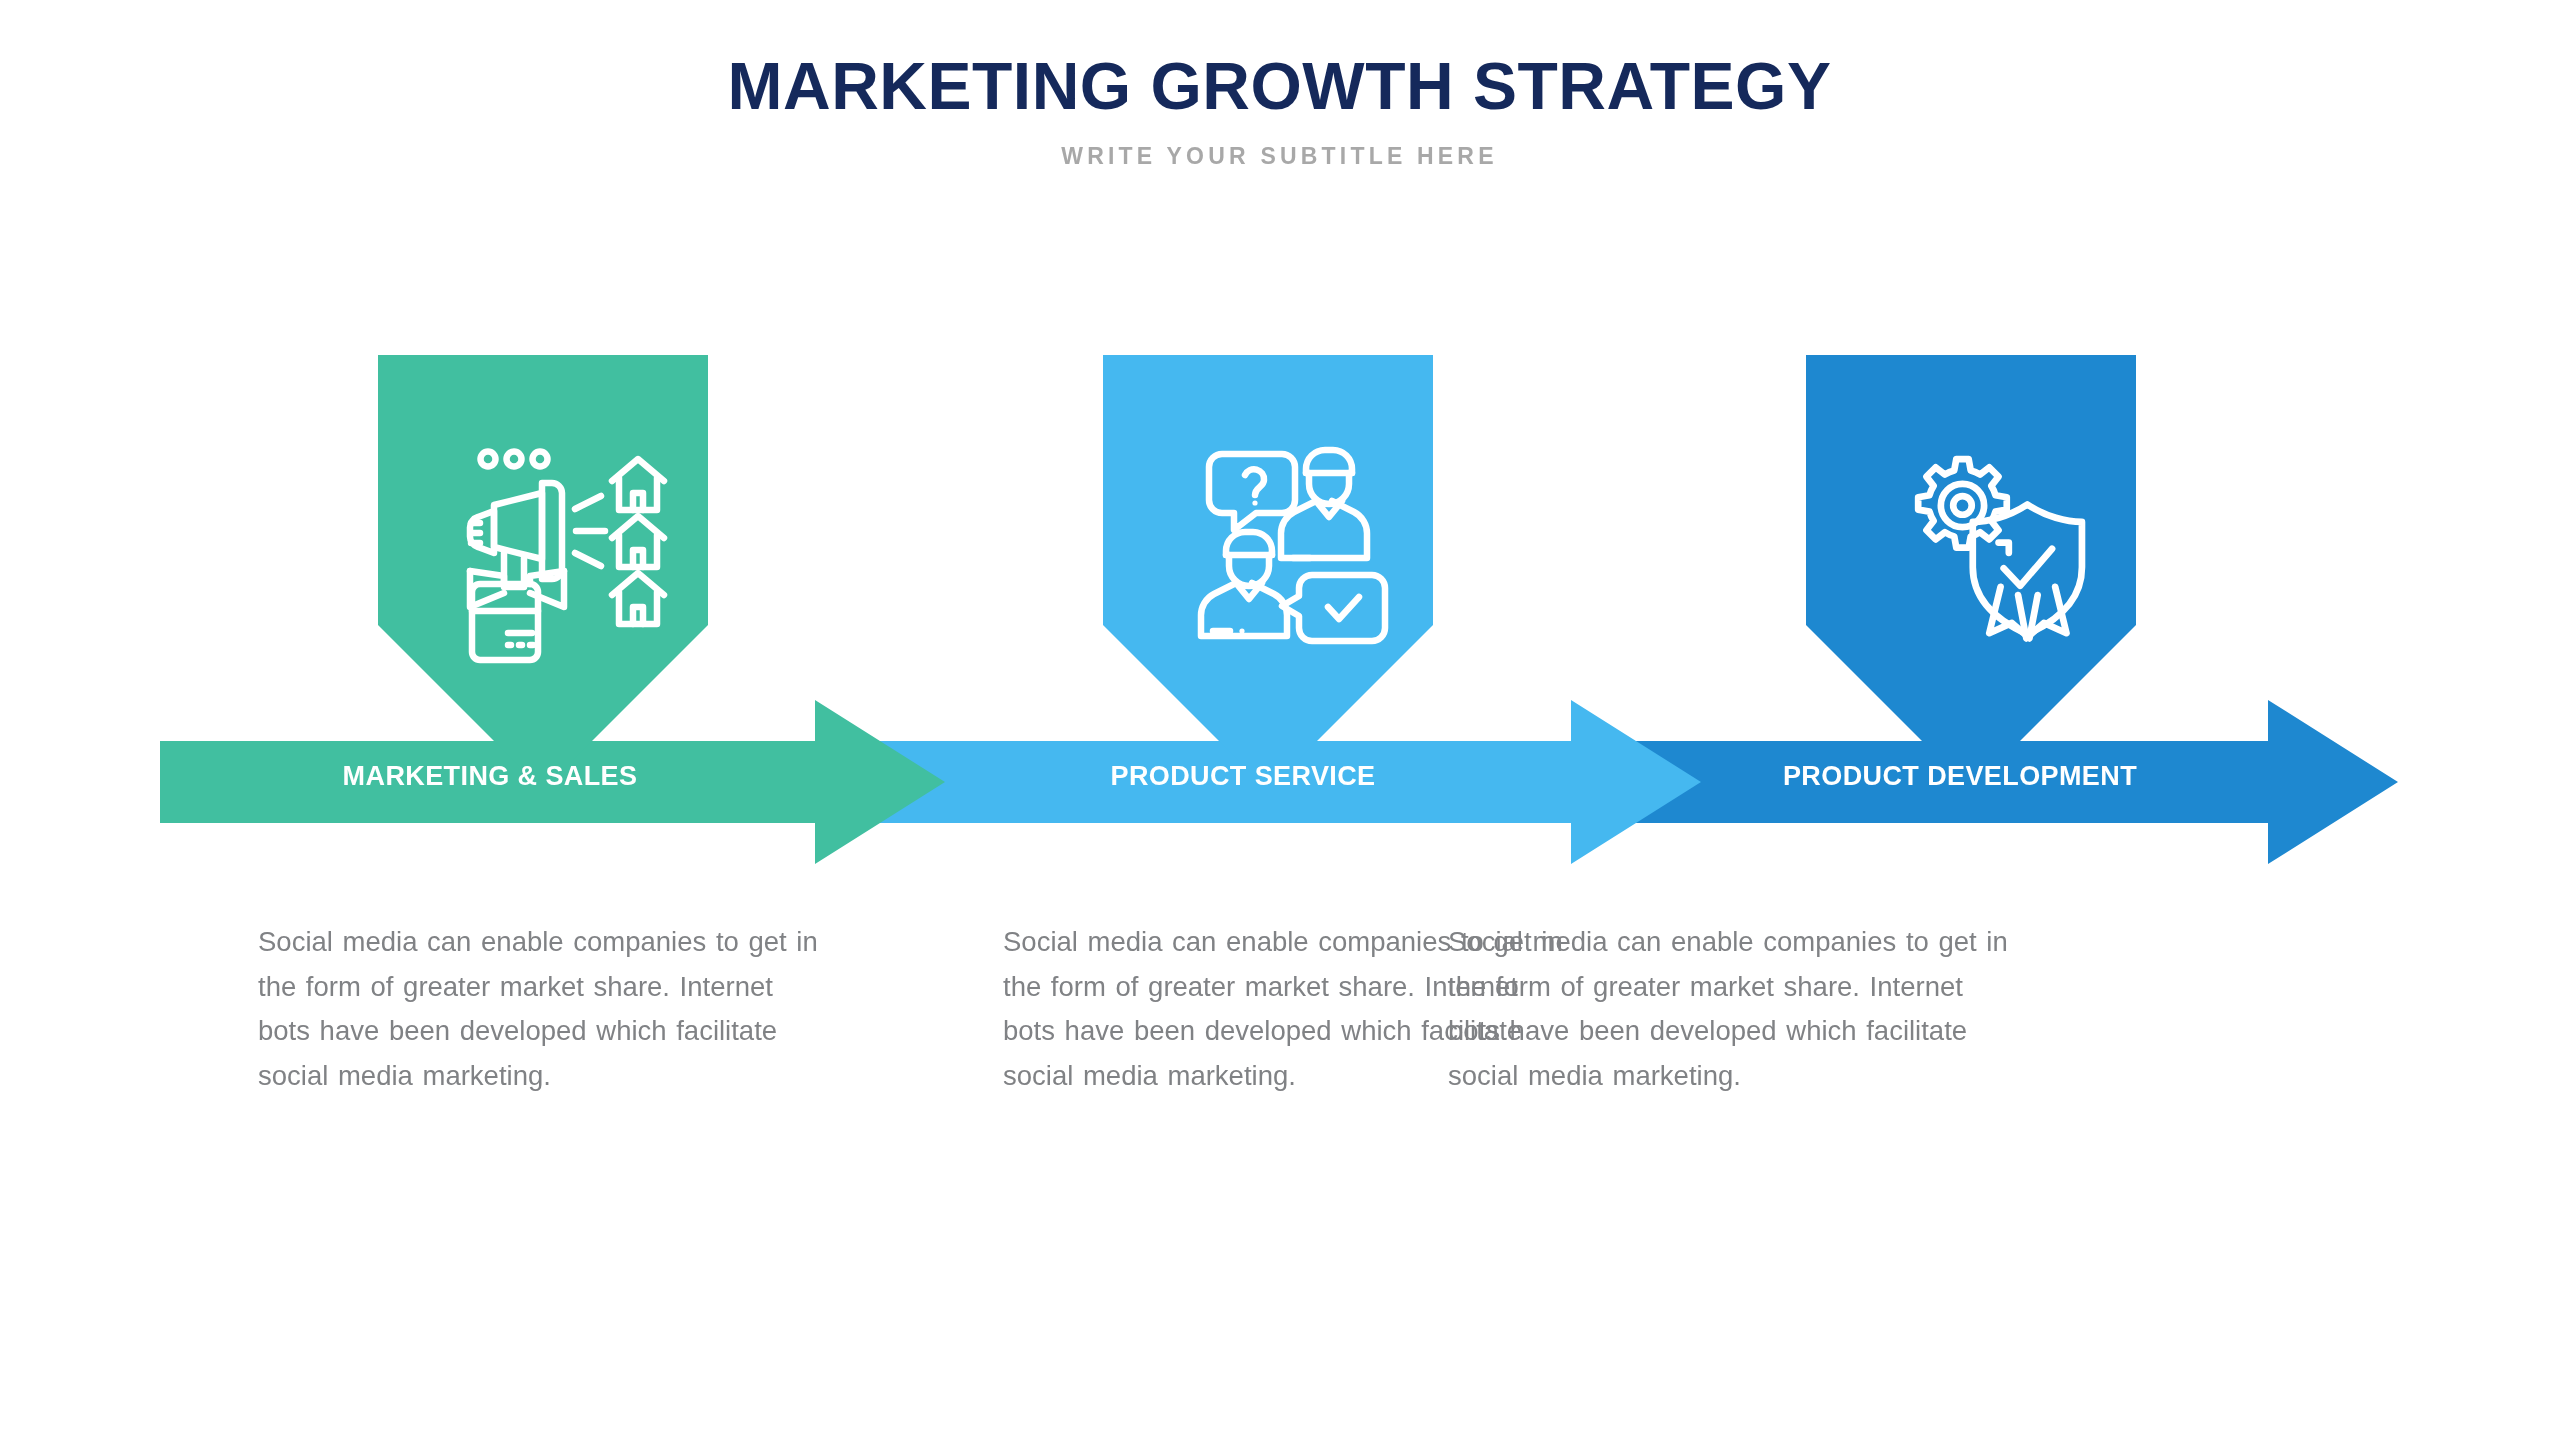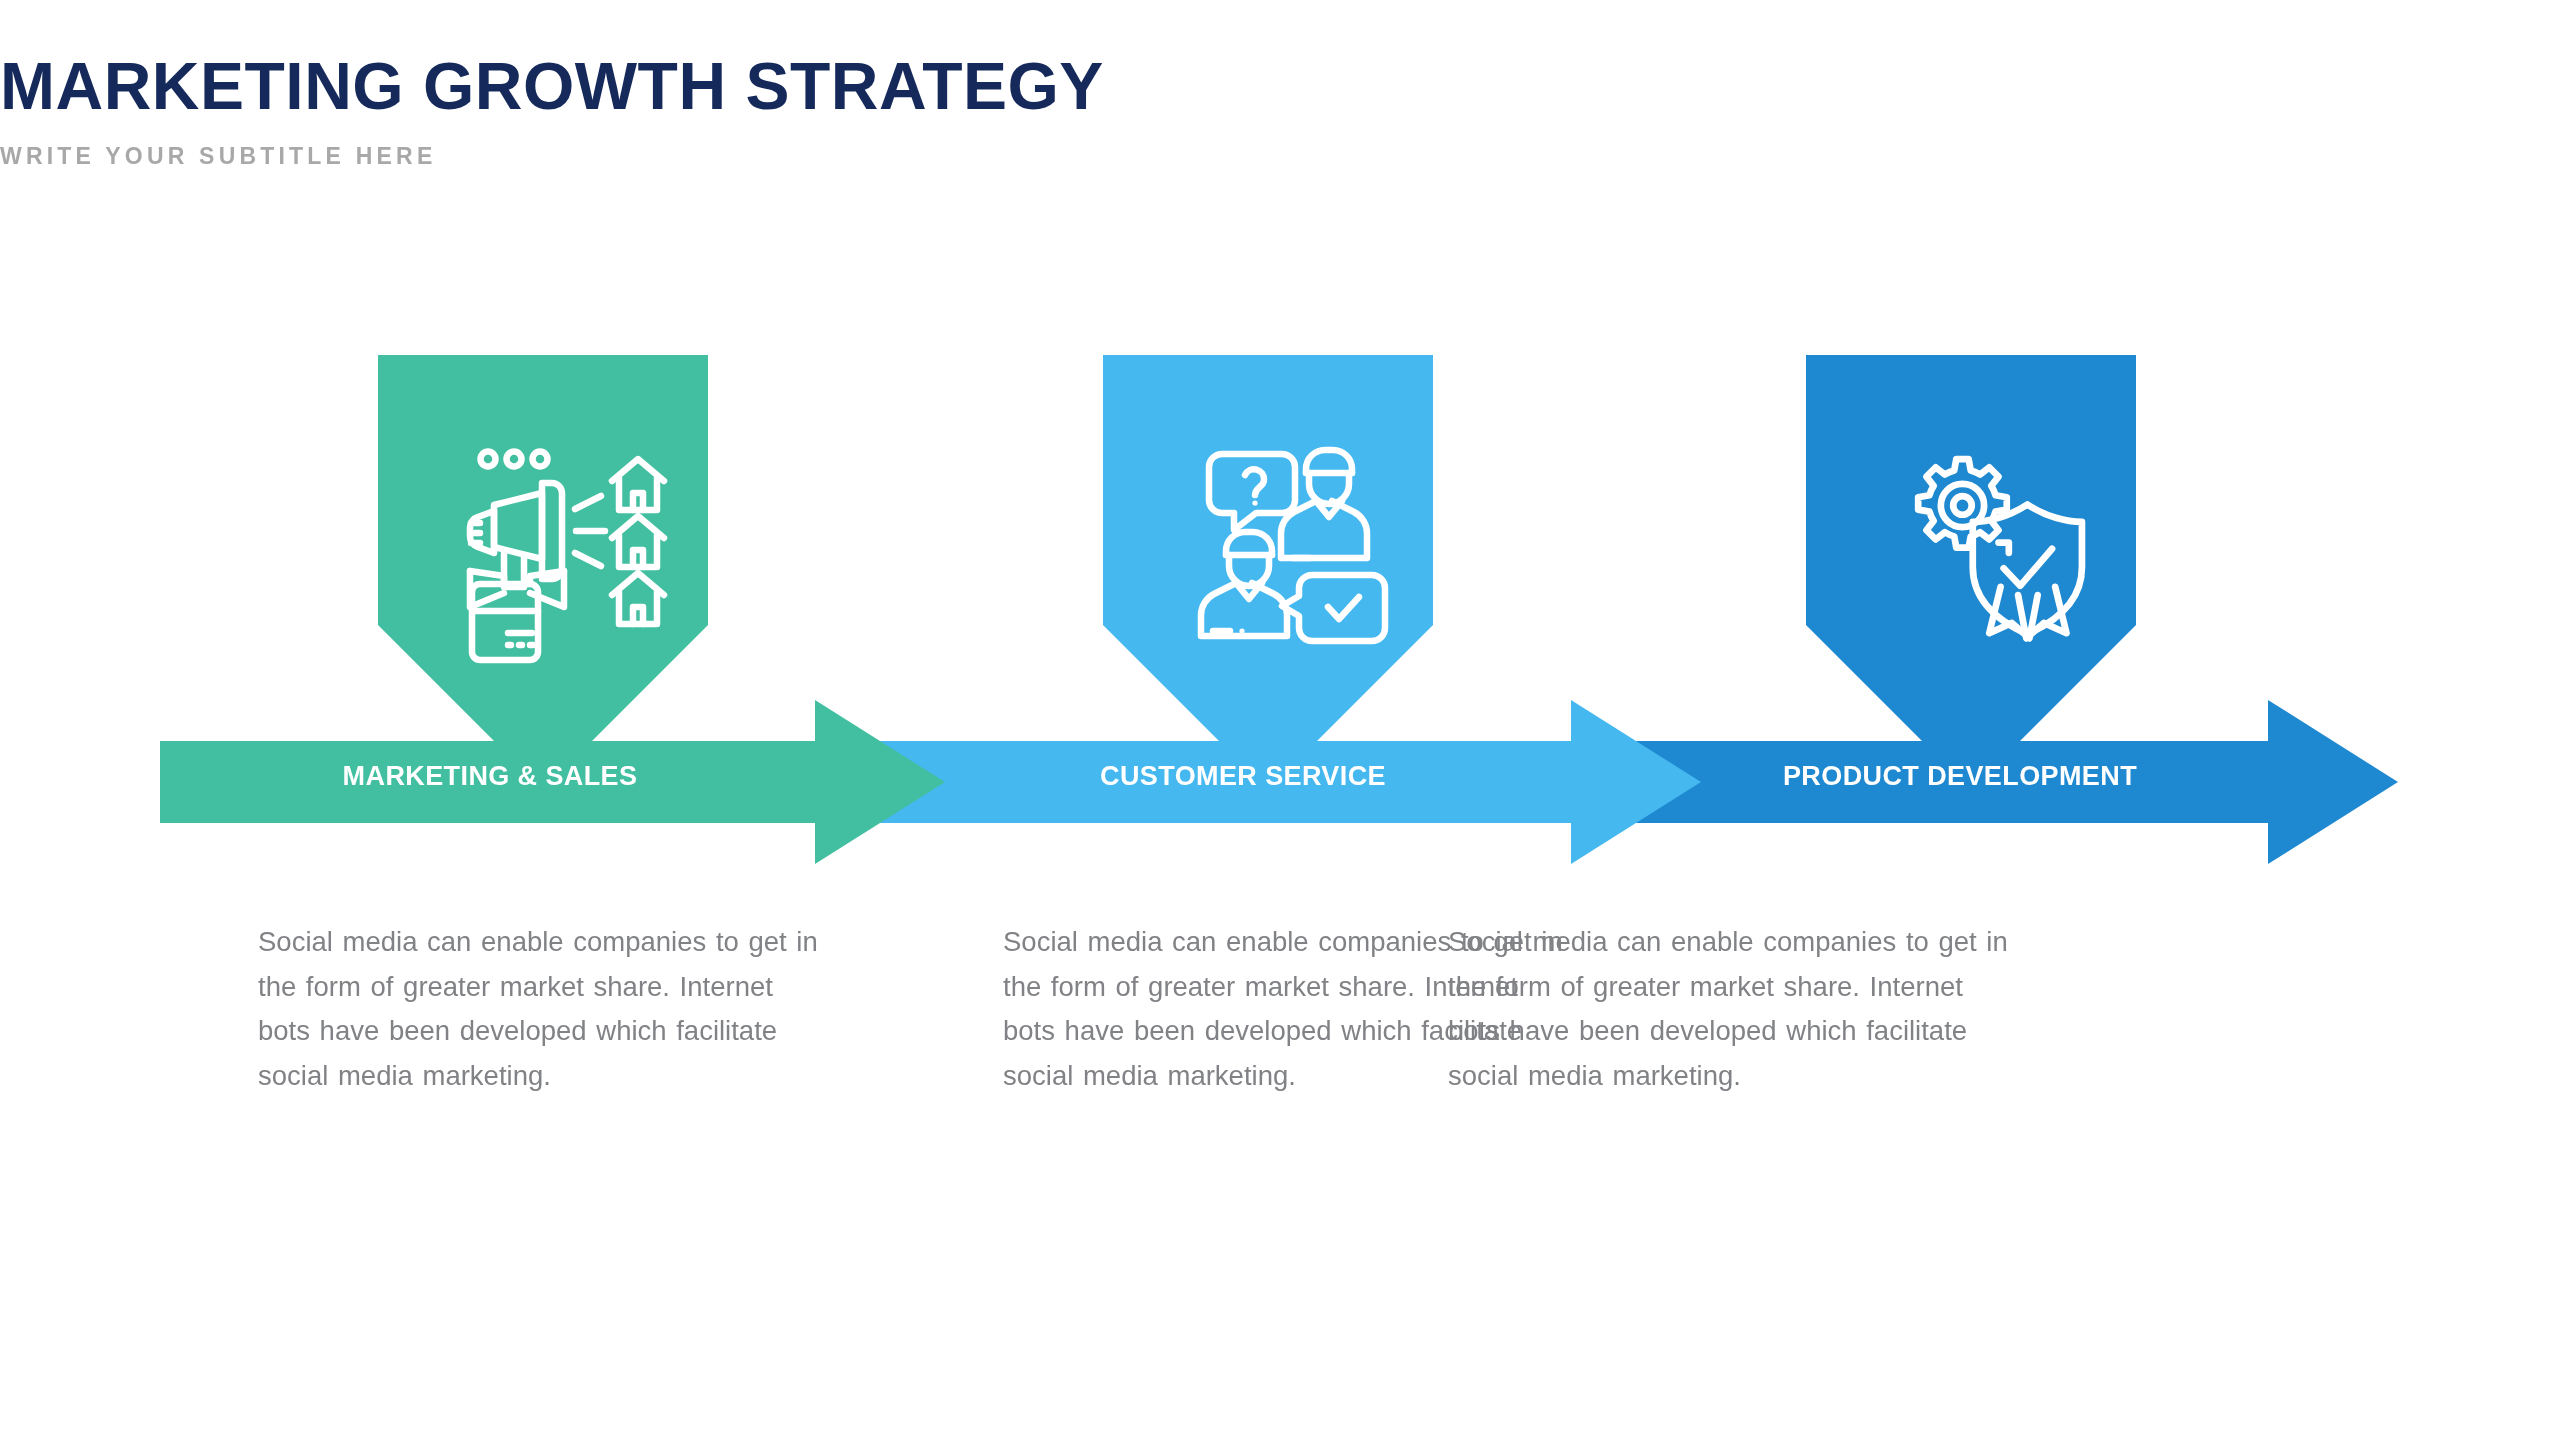--- a/index.html
+++ b/index.html
@@ -15,21 +15,21 @@
     font-family: "Liberation Sans", sans-serif;
     -webkit-font-smoothing: antialiased;
   }
 
   
   #header {
     position: absolute;
     top: 52px;
     left: 0;
     width: 2559px;
-    text-align: left;
+    text-align: center;
   }
   #page-title {
     font-family: "Liberation Sans", sans-serif;
     font-size: 66px;
     font-weight: 700;
     letter-spacing: 0.5px;
     color: #15295b;
     line-height: 1.05;
     margin: 0;
     white-space: nowrap;
@@ -190,18 +190,18 @@
           <path d="M140 150 l26 -22 l26 22"></path>
           <path d="M147 147 l0 32 l38 0 l0 -32"></path>
           <path d="M161 179 l0 -17 l10 0 l0 17"></path>
         </g>
       </g>
     </g>
   </svg>
 </div>
 
 <div class="band-label" id="label-0" style="left:160px; top:763px; width:660px;">MARKETING &amp; SALES</div>
-<div class="band-label" id="label-1" style="left:913px; top:763px; width:660px;">CUSTOMER SERVICE</div>
+<div class="band-label" id="label-1" style="left:913px; top:763px; width:660px;">PRODUCT SERVICE</div>
 <div class="band-label" id="label-2" style="left:1610px; top:763px; width:700px;">PRODUCT DEVELOPMENT</div>
 
 <div class="desc" id="desc-0">Social media can enable companies to get in the form of greater market share. Internet bots have been developed which facilitate social media marketing.</div>
 <div class="desc" id="desc-1">Social media can enable companies to get in the form of greater market share. Internet bots have been developed which facilitate social media marketing.</div>
 <div class="desc" id="desc-2">Social media can enable companies to get in the form of greater market share. Internet bots have been developed which facilitate social media marketing.</div>
 
 </body></html>

